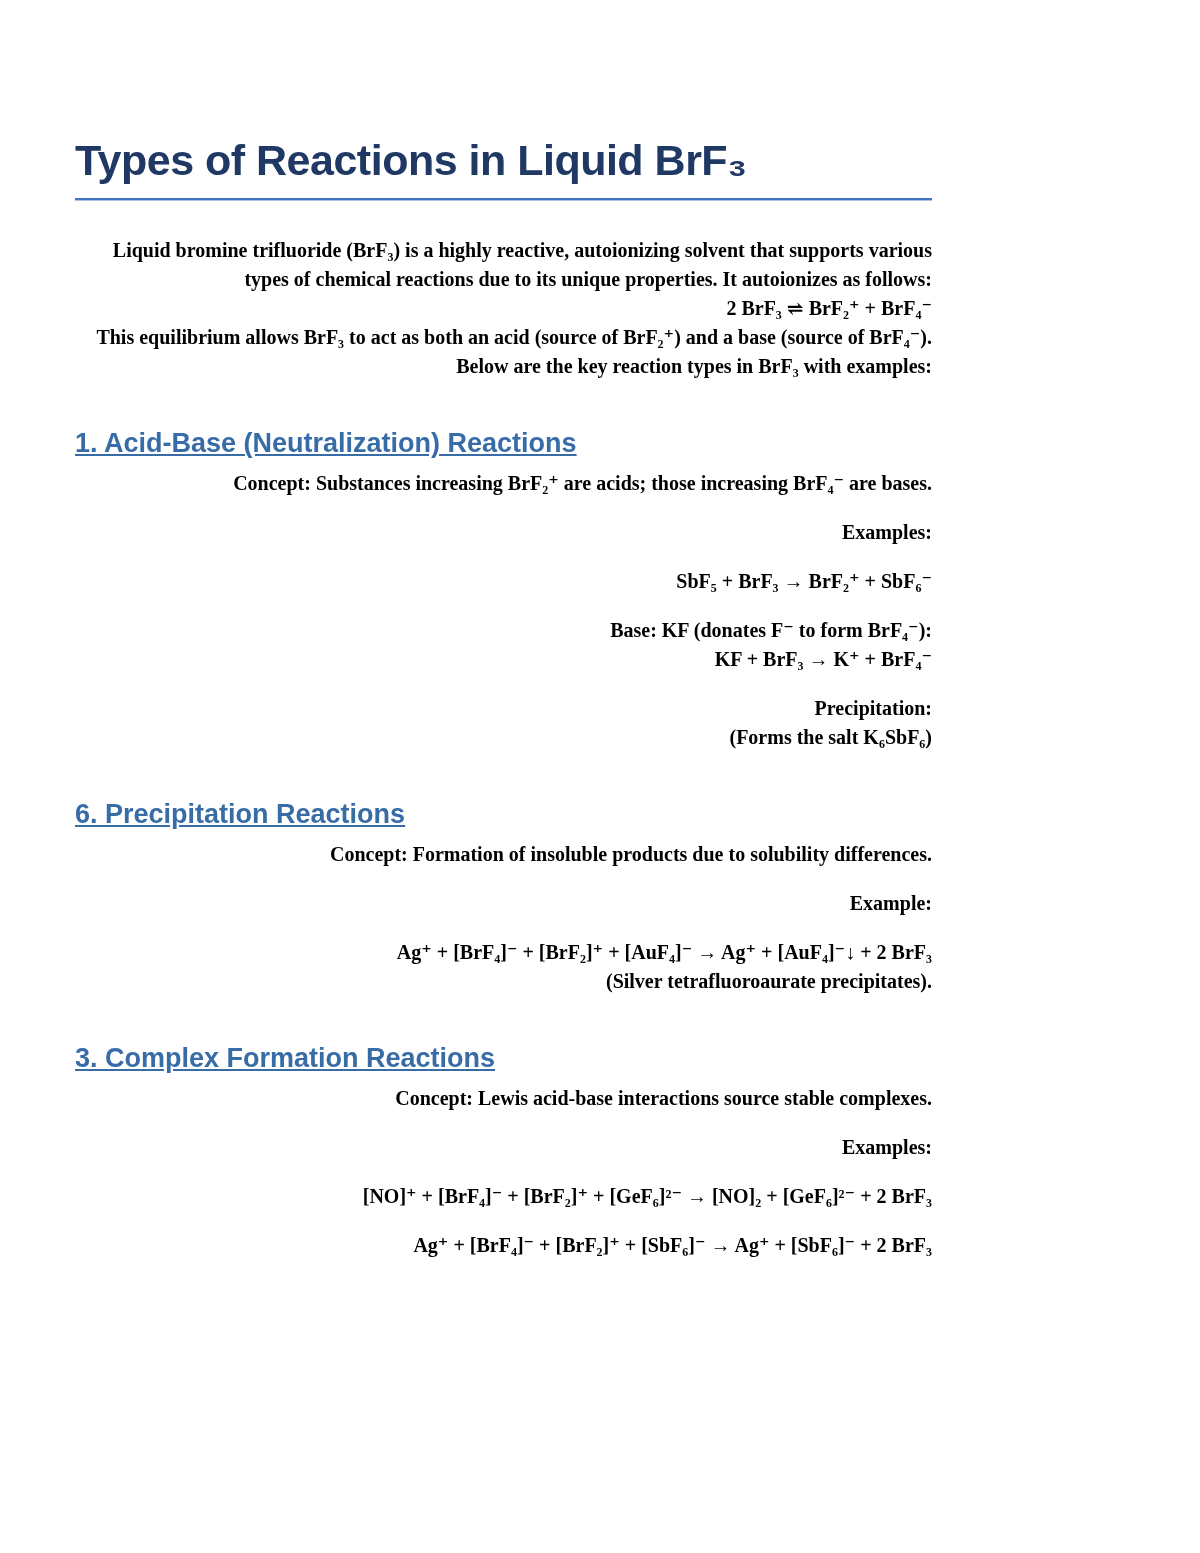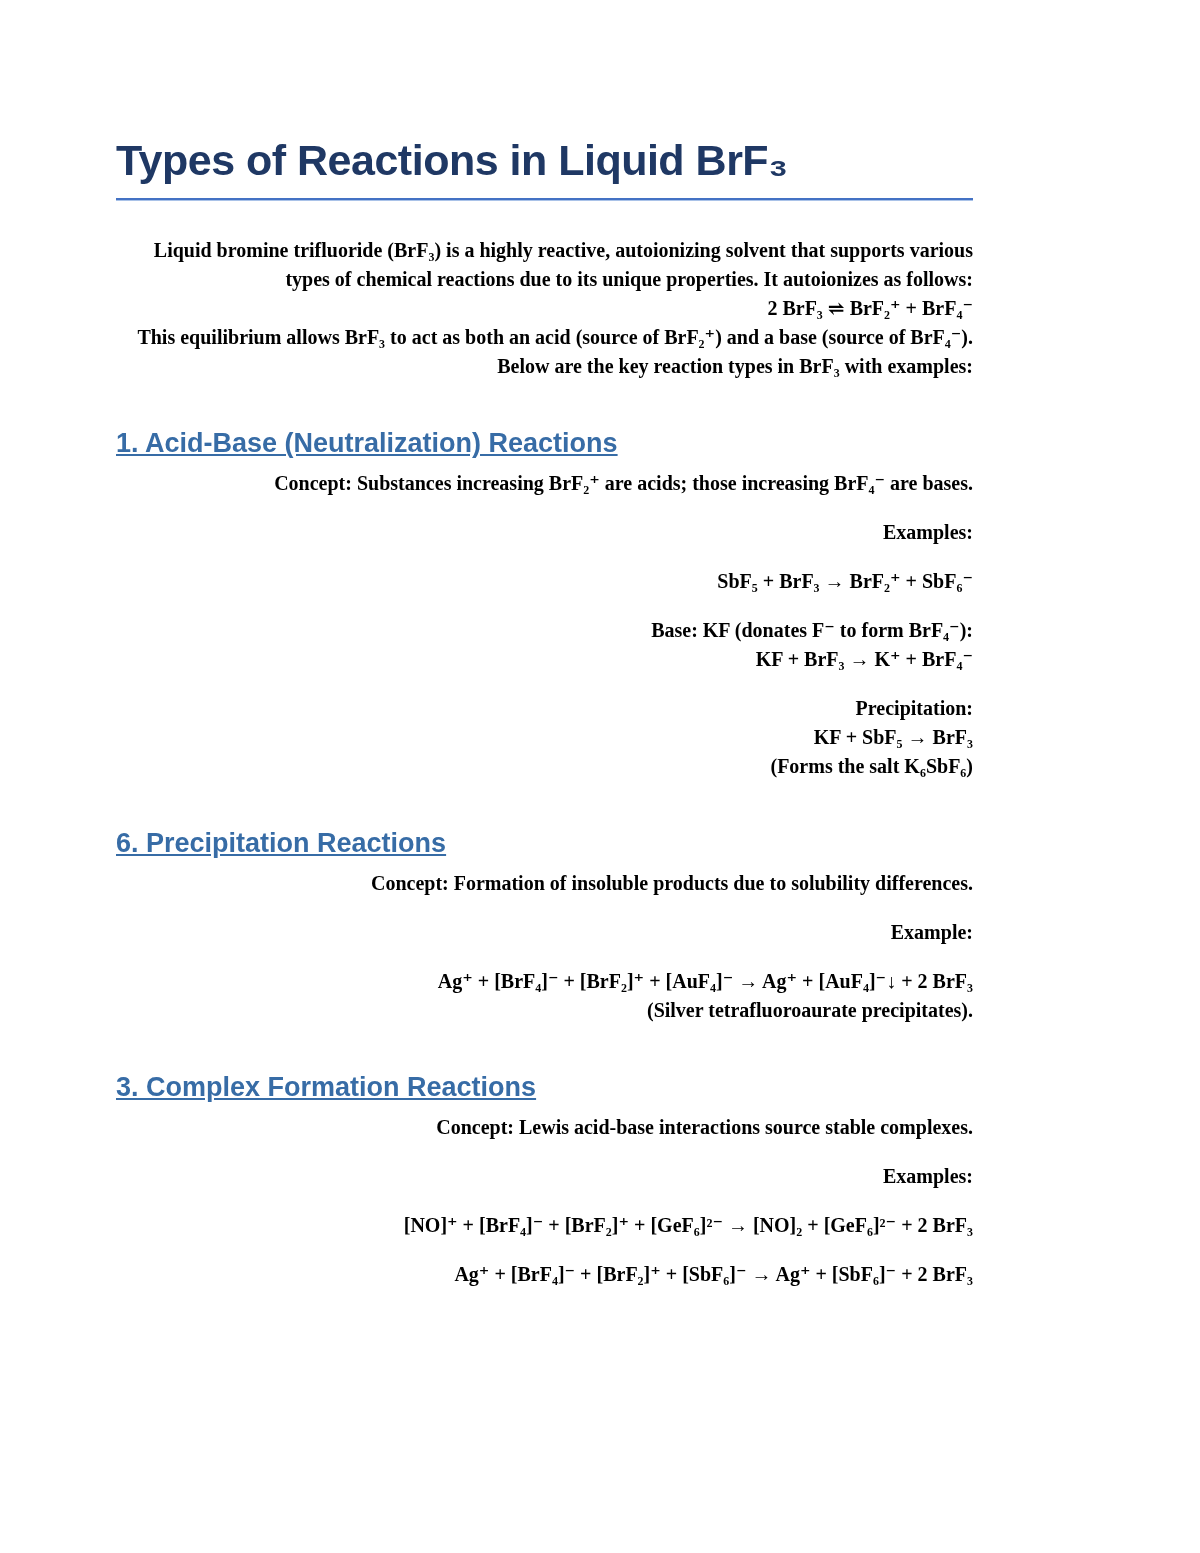--- a/index.html
+++ b/index.html
@@ -16,21 +16,21 @@
     width: 1200px;
     min-height: 1553px;
     font-family: "Liberation Serif", "DejaVu Serif", serif;
     color: var(--text-color);
     overflow: hidden;
   }
   .page {
     width: 1200px;
     min-height: 1553px;
     background: var(--page-bg);
-    padding: 136px 168px 60px 116px;
+    padding: 136px 168px 60px 75px;
   }
   .content { width: 857px; }
   .doc-title {
     font-family: "Liberation Sans", "DejaVu Sans", sans-serif;
     font-size: 43px;
     font-weight: 700;
     letter-spacing: -0.5px;
     color: var(--title-color);
     line-height: 1.15;
   }
@@ -81,21 +81,20 @@
       <p class="body-p">Examples:</p>
       <p class="body-p">
         <span class="line">SbF₅ + BrF₃ → BrF₂⁺ + SbF₆⁻</span>
       </p>
       <p class="body-p">
         <span class="line">Base: KF (donates F⁻ to form BrF₄⁻):</span>
         <span class="line">KF + BrF₃ → K⁺ + BrF₄⁻</span>
       </p>
       <p class="body-p">
         <span class="line">Precipitation:</span>
-        <span class="line">KF + SbF₅ → BrF₃</span>
         <span class="line">(Forms the salt K₆SbF₆)</span>
       </p>
     </section>
 
     <section>
       <h2 class="section-heading">6. Precipitation Reactions</h2>
       <p class="body-p">Concept: Formation of insoluble products due to solubility differences.</p>
       <p class="body-p">Example:</p>
       <p class="body-p">
         <span class="line">Ag⁺ + [BrF₄]⁻ + [BrF₂]⁺ + [AuF₄]⁻ → Ag⁺ + [AuF₄]⁻↓ + 2 BrF₃</span>

